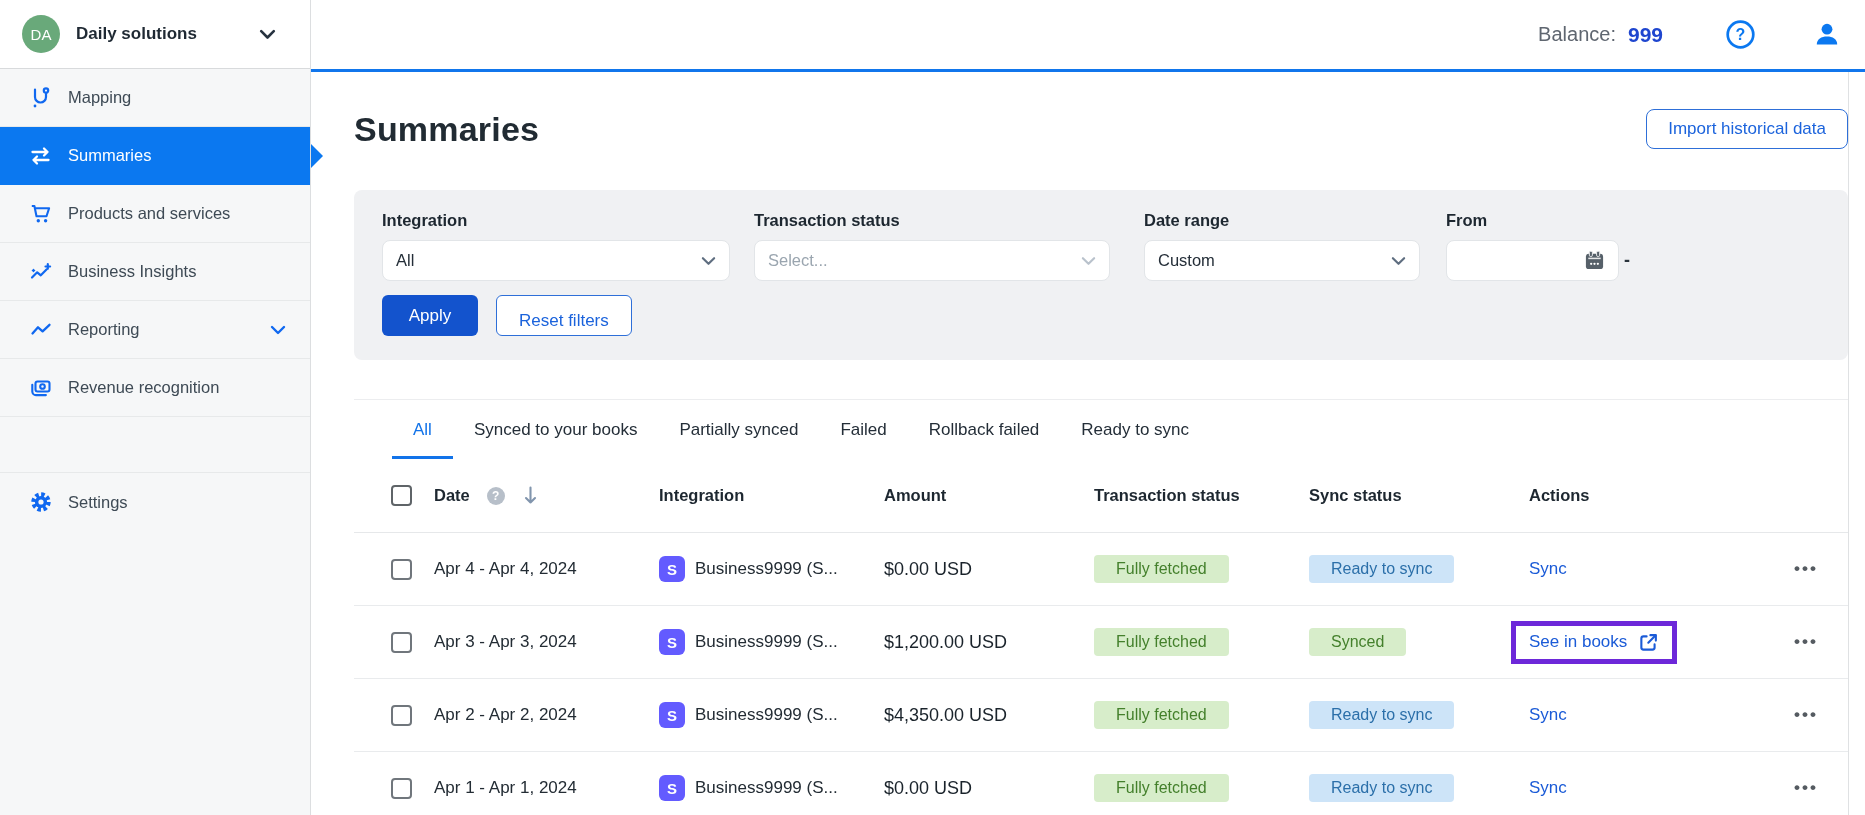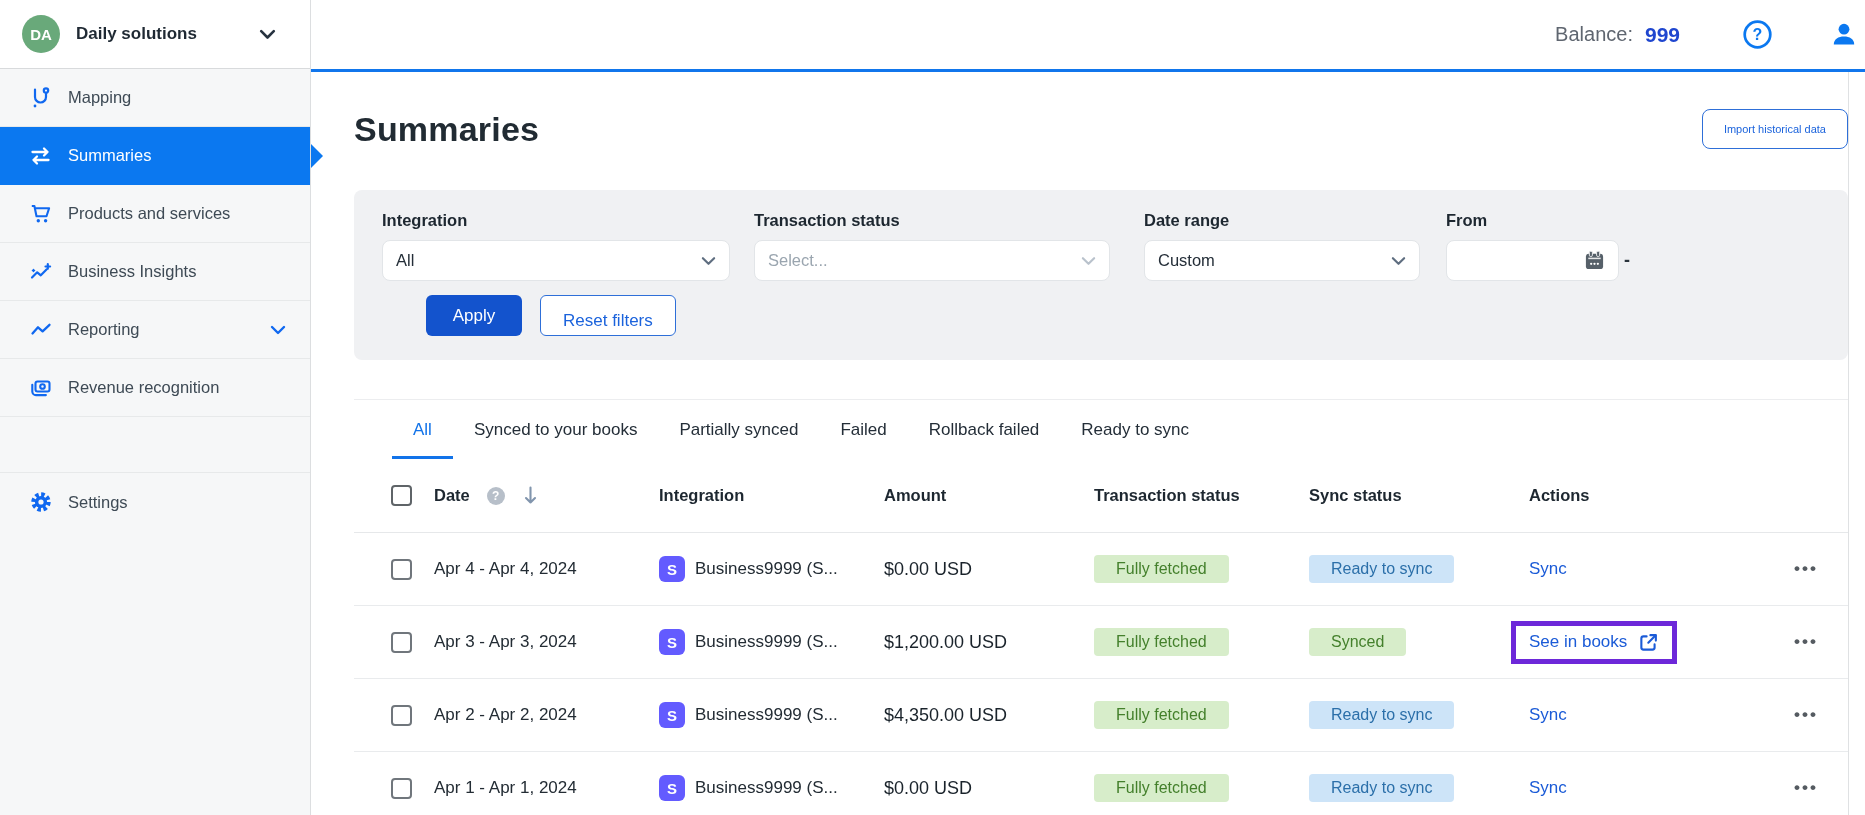--- a/index.html
+++ b/index.html
@@ -3,63 +3,63 @@
 <meta charset="utf-8">
 <style>
   * { margin:0; padding:0; box-sizing:border-box; }
   html,body { width:1865px; height:815px; overflow:hidden; }
   body { font-family:"Liberation Sans","DejaVu Sans",sans-serif; background:#fff; color:#222b33; }
   .app { display:flex; width:1865px; height:815px; }
 
   
   .sidebar { width:311px; flex:none; background:#f6f7f8; border-right:1px solid #dcdee0; position:relative; z-index:3; }
   .org-header { height:69px; background:#fff; border-bottom:1px solid #d8dadc; display:flex; align-items:center; padding-left:22px; }
-  .avatar { width:38px; height:38px; border-radius:50%; background:#69a97a; color:#fff; font-size:15px; font-weight:bold; display:flex; align-items:center; justify-content:center; flex:none; }
+  .avatar { width:38px; height:38px; border-radius:50%; background:#69a97a; color:#fff; font-size:15px; font-weight:normal; display:flex; align-items:center; justify-content:center; flex:none; }
   .org-name { margin-left:16px; font-size:17px; font-weight:bold; color:#1f2933; }
   .org-chevron { margin-left:auto; margin-right:34px; color:#273340; display:flex; }
   .nav-item { height:58px; display:flex; align-items:center; padding-left:27px; padding-right:24px; border-bottom:1px solid #e7e9ea; font-size:16.5px; color:#3e4a55; cursor:pointer; position:relative; background:#f6f7f8; }
   .nav-item .nicon { width:27px; margin-right:14px; display:flex; justify-content:center; align-items:center; color:#1068f0; flex:none; }
   .nav-item.active { background:#0b78f0; color:#fff; border-bottom-color:#0b78f0; }
   .nav-item.active .nicon { color:#fff; }
   .nav-item.active::after { content:""; position:absolute; left:311px; top:50%; transform:translateY(-50%); width:0; height:0; border:12px solid transparent; border-right-width:0; border-left:12px solid #0b78f0; }
   .nav-chevron { margin-left:auto; color:#1068f0; display:flex; }
   .spacer-section { height:56px; border-bottom:1px solid #e7e9ea; }
 
   
   .main { flex:1; position:relative; background:#fff; }
   .main::after { content:""; position:absolute; right:16px; top:72px; bottom:0; width:1px; background:#dfe1e3; }
-  .topbar { height:72px; border-bottom:3px solid #1176ec; display:flex; align-items:center; justify-content:flex-end; padding-right:6px; background:#fff; }
+  .topbar { height:72px; border-bottom:3px solid #1176ec; display:flex; align-items:center; justify-content:flex-end; padding-right:23px; background:#fff; }
   .bal-label { color:#5f6670; font-size:20px; }
   .bal-val { color:#1f46cf; font-size:21px; font-weight:bold; margin-left:12px; }
   .help-btn { margin-left:62px; display:flex; cursor:pointer; }
   .person-btn { margin-left:56px; display:flex; cursor:pointer; }
 
   .content { padding:0 17px 0 43px; }
   .page-head { margin-top:36px; height:42px; display:flex; align-items:center; justify-content:space-between; }
   .page-title { font-size:34px; font-weight:bold; color:#212b33; letter-spacing:.2px; }
-  .import-btn { height:40px; padding:0 21px; background:#fff; border:1px solid #2e6fd8; border-radius:8px; color:#1b63dc; font-size:11px; cursor:pointer; font-family:inherit; }
+  .import-btn { height:40px; padding:0 21px; background:#fff; border:1px solid #2e6fd8; border-radius:8px; color:#1b63dc; font-size:17px; cursor:pointer; font-family:inherit; }
 
   
   .filter-panel { margin-top:40px; height:170px; background:#f0f1f3; border-radius:8px; padding:21px 28px 0 28px; }
   .filter-row { display:flex; }
   .fgroup { display:flex; flex-direction:column; }
   .fgroup .flabel { font-size:16.5px; font-weight:bold; color:#1d2730; margin-bottom:10px; }
   .control { height:41px; background:#fff; border:1px solid #e2e5e8; border-radius:8px; display:flex; align-items:center; padding:0 13px; font-size:16.5px; color:#242e38; cursor:pointer; }
   .control .chev { margin-left:auto; color:#5f6e80; display:flex; }
   .control .chev.dim { color:#b9c2cc; }
   .control .cal { margin-left:auto; display:flex; }
   .placeholder { color:#9aa5af; }
   .w-int { width:348px; }
   .w-tx { width:356px; margin-left:24px; }
   .w-dr { width:276px; margin-left:34px; }
   .w-from { width:173px; margin-left:26px;justify-content:center; }
   .w-to { width:176px; }
   .range-dash { align-self:flex-end; height:41px; display:flex; align-items:center; margin:0 5px; font-size:18px; font-weight:bold; color:#2a333c; }
   .buttons-row { margin-top:14px; display:flex; }
-  .apply-btn { width:96px; height:41px; background:#1353cd; color:#fff; border:none; border-radius:6px; font-size:17px; cursor:pointer; font-family:inherit;margin-left:44px; }
+  .apply-btn { width:96px; height:41px; background:#1353cd; color:#fff; border:none; border-radius:6px; font-size:17px; cursor:pointer; font-family:inherit; }
   .reset-btn { margin-left:18px; height:41px; padding:15px 22px; background:#fff; color:#1b63dc; border:1px solid #2e6fd8; border-radius:6px; font-size:17px; cursor:pointer; font-family:inherit; }
 
   
   .tabs { margin-top:39px; border-top:1px solid #ecedef; height:60px; display:flex; padding-left:38px; }
   .tab { display:flex; align-items:center; padding:0 21px; font-size:17px; color:#242e38; cursor:pointer; position:relative; }
   .tab.active { color:#1273e9; }
   .tab.active::after { content:""; position:absolute; left:0; right:0; bottom:0; height:3px; background:#1273e9; }
 
   
   .tgrid { display:grid; grid-template-columns:80px 225px 225px 210px 215px 220px 235px 1fr; align-items:center; }

